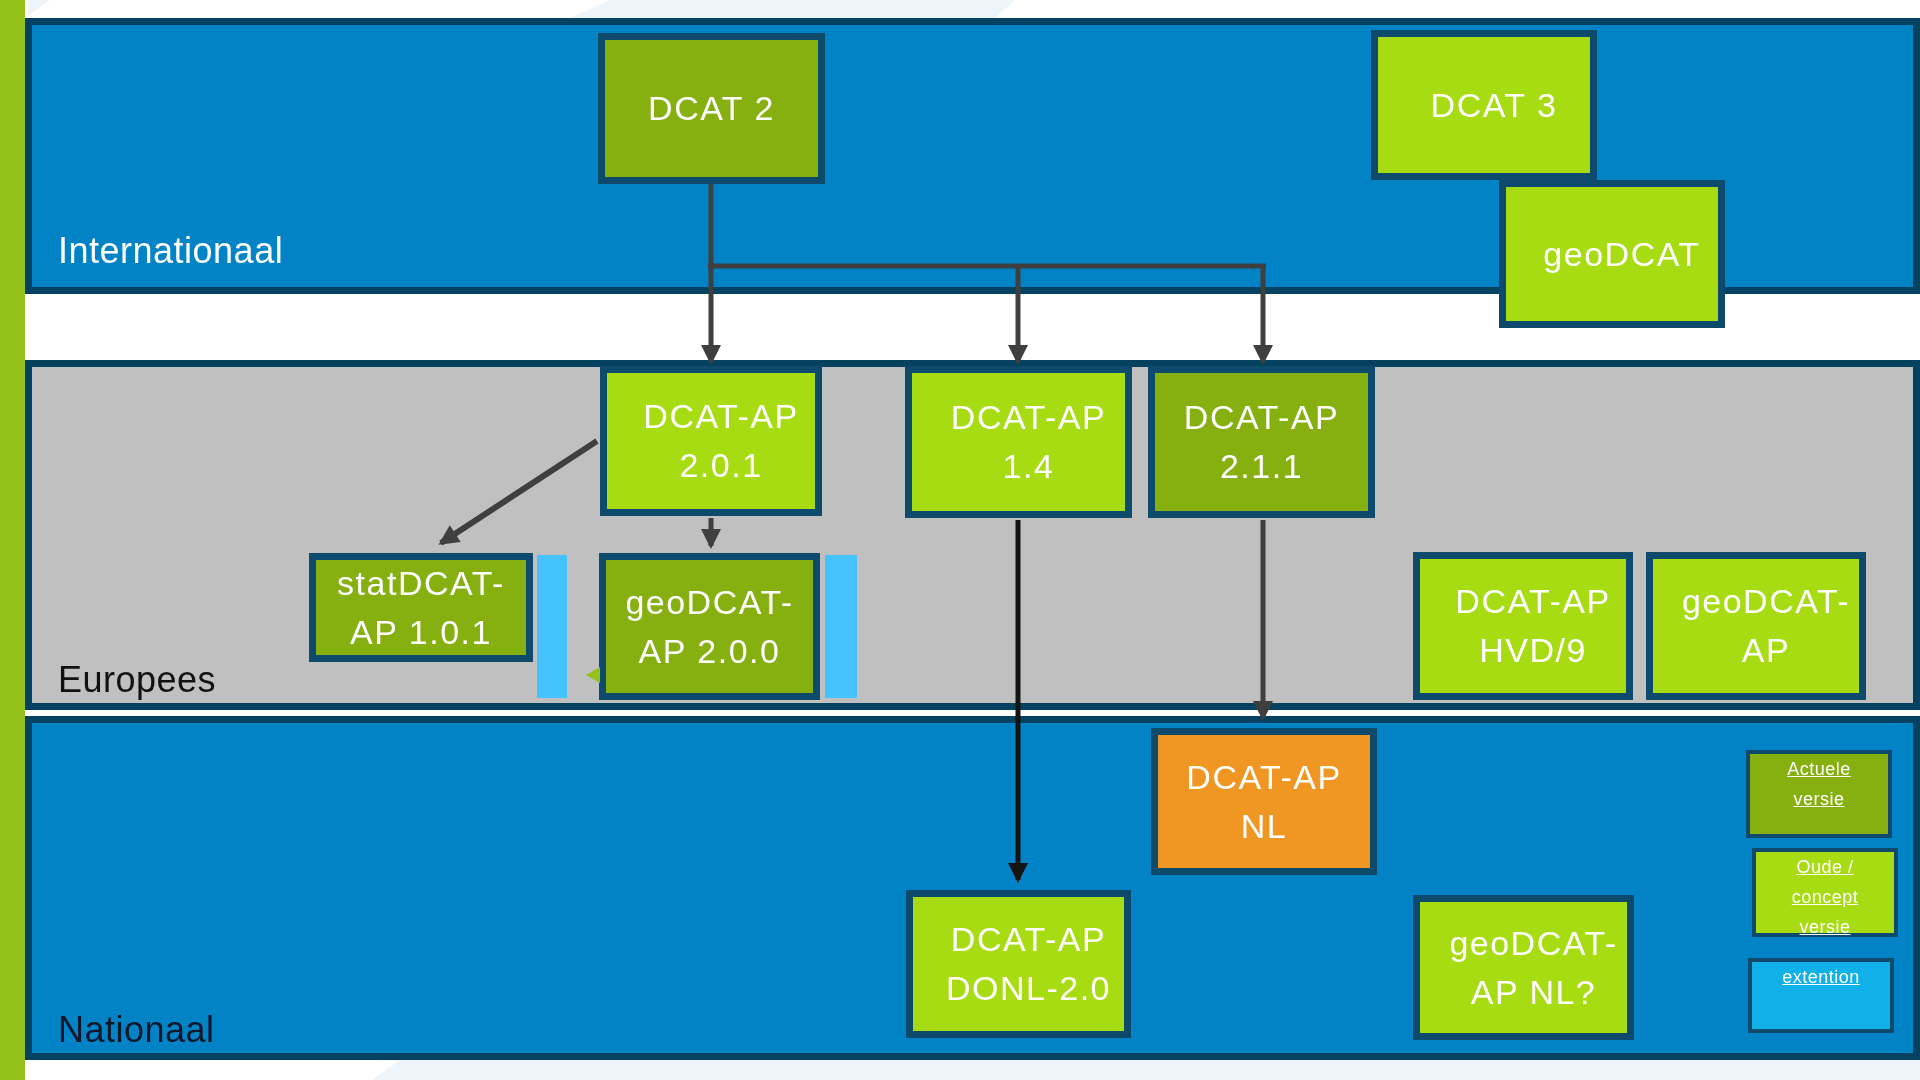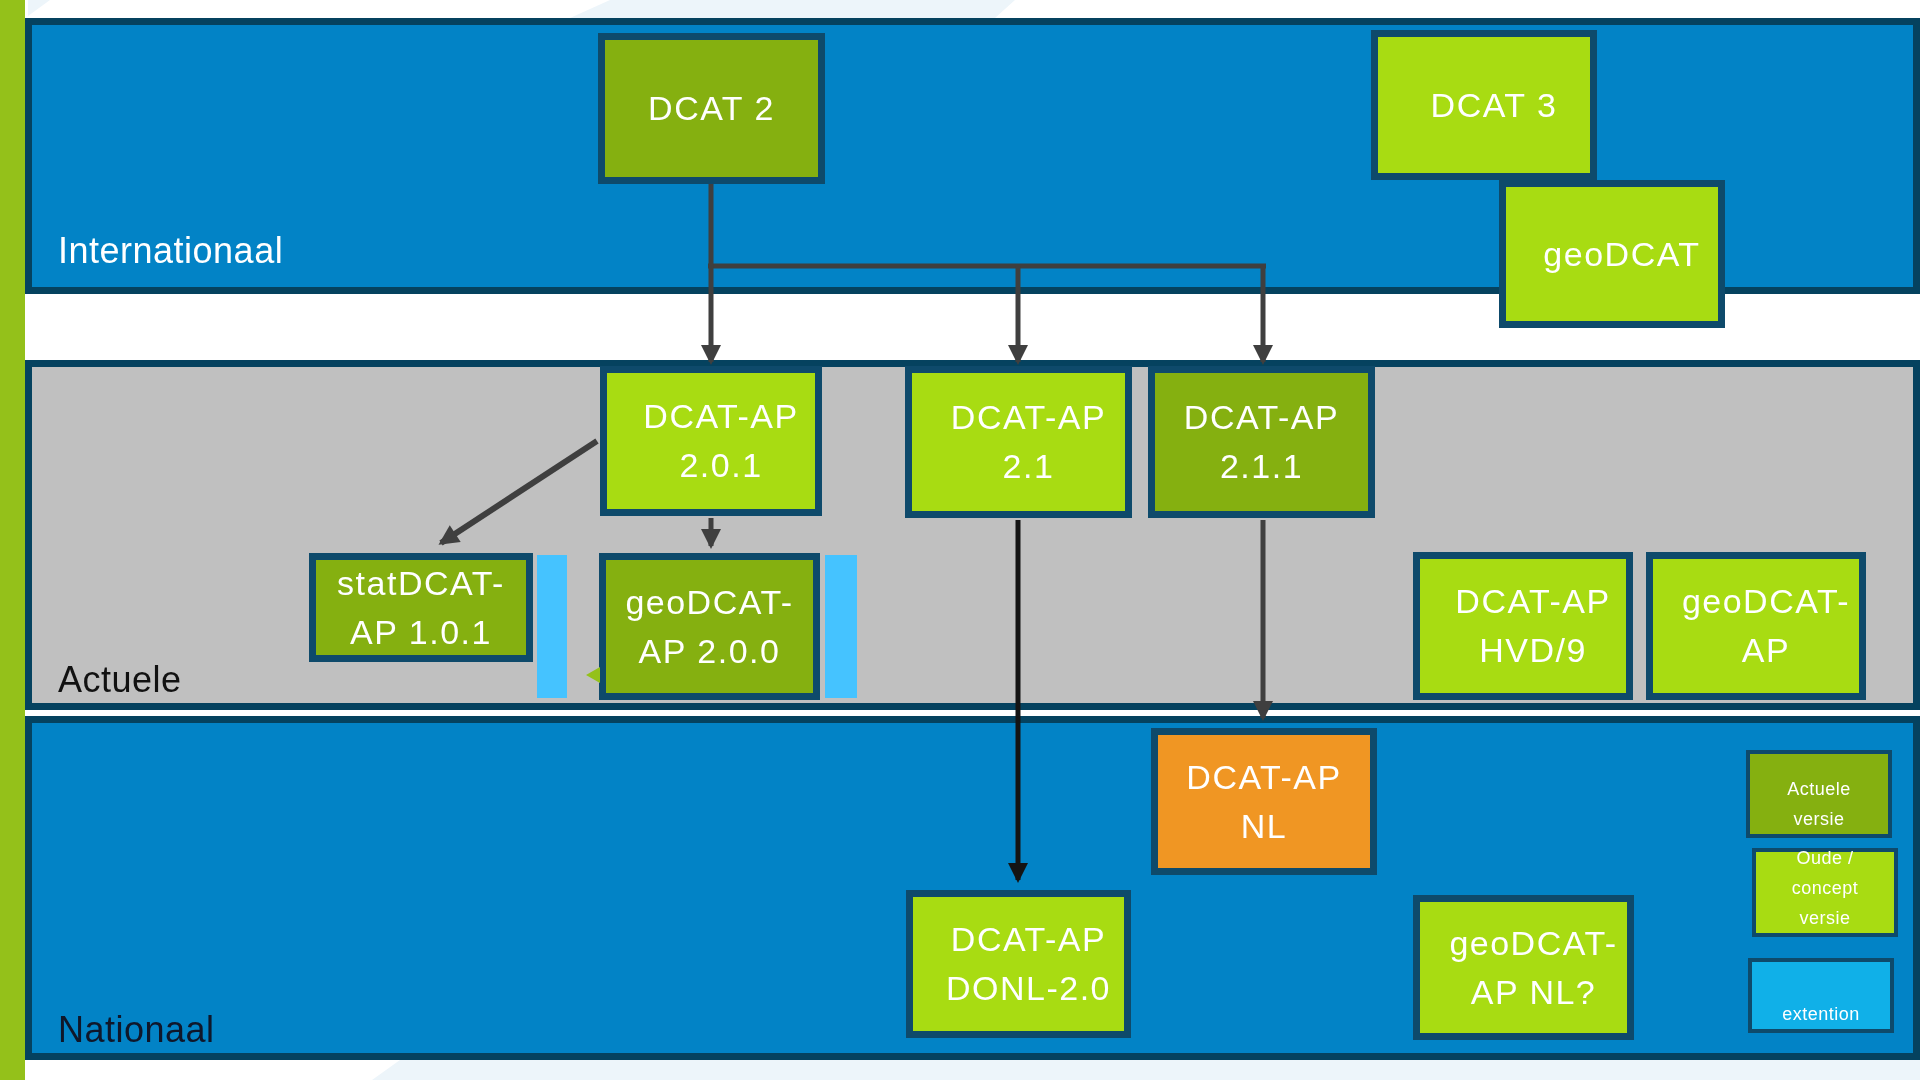--- a/index.html
+++ b/index.html
@@ -32,22 +32,22 @@
   .node .l{display:block;}
   .olive{background:var(--olive,#85b010);}
   .lime{background:var(--lime,#a8dc12);padding-left:20px;}
   .orange{background:var(--orange,#f09623);}
   .cyanleg{background:var(--cyan_legend,#10b0e8);}
 
   .extbar{position:absolute;background:var(--cyan_bar,#45c3ff);}
 
   .legend-box{
     position:absolute;box-sizing:border-box;border:4px solid var(--box_border,#0e4a6b);
-    display:flex;align-items:flex-end;justify-content:center;text-align:center;
-    color:#ffffff;font-size:18px;line-height:30px;letter-spacing:.5px;padding:0 12px;
+    display:flex;align-items:flex-start;justify-content:center;text-align:center;
+    color:#ffffff;font-size:18px;line-height:30px;letter-spacing:.5px;padding:0 12px;text-decoration:underline;
   }
 
   .mini-arrow{
     position:absolute;left:586px;top:667px;width:0;height:0;
     border-top:8px solid transparent;border-bottom:8px solid transparent;
     border-right:14px solid var(--leftbar_green,#9cc40f);
   }
 </style>
 </head>
 <body>
@@ -56,21 +56,21 @@
 
   <div class="leftbar"></div>
   <div class="deco deco-corner"></div>
   <div class="deco deco-top"></div>
   <div class="deco deco-bottom"></div>
 
   <section class="band band-int">
     <span class="band-label">Internationaal</span>
   </section>
   <section class="band band-eu">
-    <span class="band-label">Actuele</span>
+    <span class="band-label">Europees</span>
   </section>
   <section class="band band-nat">
     <span class="band-label">Nationaal</span>
   </section>
 
   <svg class="edges" viewBox="0 0 1920 1080">
     <defs>
       <marker id="ah-gray" markerUnits="userSpaceOnUse" markerWidth="26" markerHeight="26" refX="20" refY="13" orient="auto">
         <path d="M3,3 L23,13 L3,23 Z" fill="#3f3f3f"></path>
       </marker>
@@ -104,21 +104,21 @@
     <span class="l">geoDCAT</span>
     <span class="l"></span>
   </div>
 
   <div class="node lime" style="left:600px;top:366px;width:222px;height:150px">
     <span class="l">DCAT-AP</span>
     <span class="l">2.0.1</span>
   </div>
   <div class="node lime" style="left:905px;top:366px;width:227px;height:152px">
     <span class="l">DCAT-AP</span>
-    <span class="l">2.1</span>
+    <span class="l">1.4</span>
   </div>
   <div class="node olive" style="left:1148px;top:366px;width:227px;height:152px">
     <span class="l">DCAT-AP</span>
     <span class="l">2.1.1</span>
   </div>
   <div class="node olive" style="left:309px;top:553px;width:224px;height:109px">
     <span class="l">statDCAT-</span>
     <span class="l">AP 1.0.1</span>
   </div>
   <div class="extbar" style="left:537px;top:555px;width:30px;height:143px"></div>

